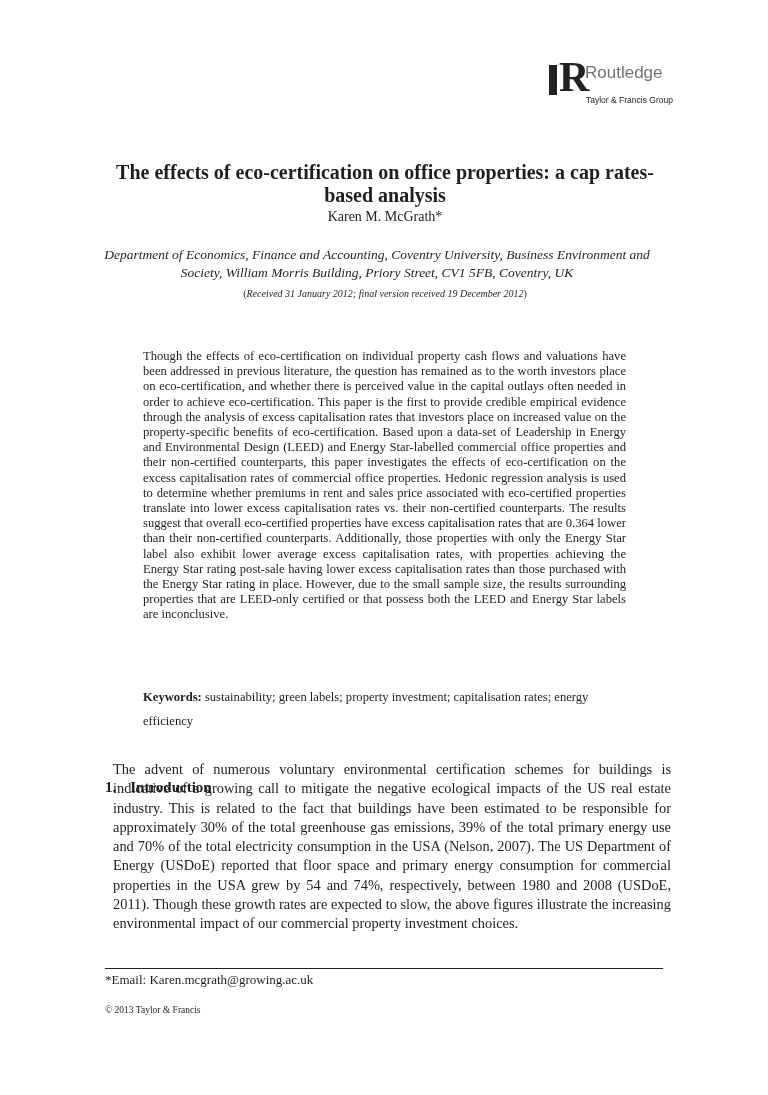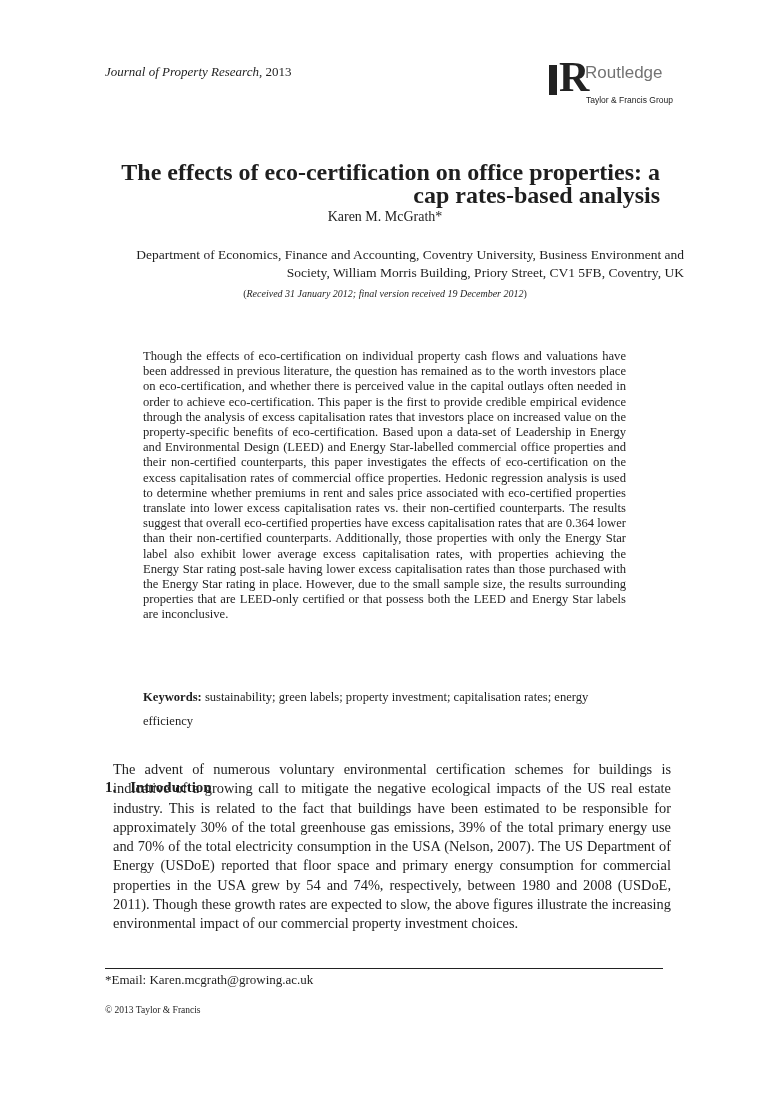--- a/index.html
+++ b/index.html
@@ -10,46 +10,43 @@
   .journal .jt { font-style: italic; }
   .logo { left: 549px; top: 61px; width: 140px; height: 40px; }
   .logo .side { position: absolute; left: 0; top: 4px; width: 8px; height: 30px;
                 background: #222; }
   .logo .r { position: absolute; left: 10px; top: -6px; font-family: "Liberation Serif", serif;
              font-size: 42px; font-weight: bold; line-height: 44px; color: #222; }
   .logo .name { position: absolute; left: 36px; top: 2px; font-family: "Liberation Sans", sans-serif;
                 font-size: 17px; color: #737373; }
   .logo .group { position: absolute; left: 37px; top: 34px; font-family: "Liberation Sans", sans-serif;
                  font-size: 8.5px; color: #222; white-space: nowrap; }
-  .title { left: 110px; width: 550px; top: 161px; text-align: right;
-           font-size: 24px; font-weight: bold; line-height: 23px; }
+  .title { left: 110px; width: 550px; top: 161px; text-align: center;
+           font-size: 20px; font-weight: bold; line-height: 23px; }
   .author { left: 110px; width: 550px; top: 209px; text-align: center; font-size: 14px; }
-  .affil { left: 114px; width: 570px; top: 246px; text-align: right; 
+  .affil { left: 92px; width: 570px; top: 246px; text-align: center; font-style: italic;
            font-size: 13.5px; line-height: 18px; }
   .received { left: 100px; width: 570px; top: 288px; text-align: center; font-size: 10px; }
   .received .it { font-style: italic; }
   .abstract { left: 143px; width: 483px; top: 349px; font-size: 12.6px; line-height: 15.2px;
               text-align: justify; }
   .keywords { left: 143px; width: 483px; top: 685px; font-size: 12.6px; line-height: 24px; }
   .keywords b { font-weight: bold; }
   .section { left: 105px; top: 742px; font-size: 15px; font-weight: bold; margin-top: 37px; }
   .section .num { margin-right: 14px; }
   .intro { left: 113px; width: 558px; top: 760px; font-size: 14.4px; line-height: 19.3px;
            text-align: justify; }
   .rule { left: 105px; width: 558px; top: 968px; height: 1px; background: #222; }
   .email { left: 105px; top: 972px; font-size: 13px; }
   .copyright { left: 105px; top: 1005px; font-size: 9.5px; }
 </style>
 </head>
 <body>
 
 <div class="abs journal">
-  <div>
-    <span class="jt">Journal of Property Research</span><span>, 2013</span>
-  </div>
 </div>
 
 <div class="abs logo">
   <div class="side"></div>
   <div class="r">R</div>
   <div class="name">Routledge</div>
   <div class="group">Taylor &amp; Francis Group</div>
 </div>
 
 <div class="abs title">The effects of eco-certification on office properties: a cap rates-based analysis</div>

